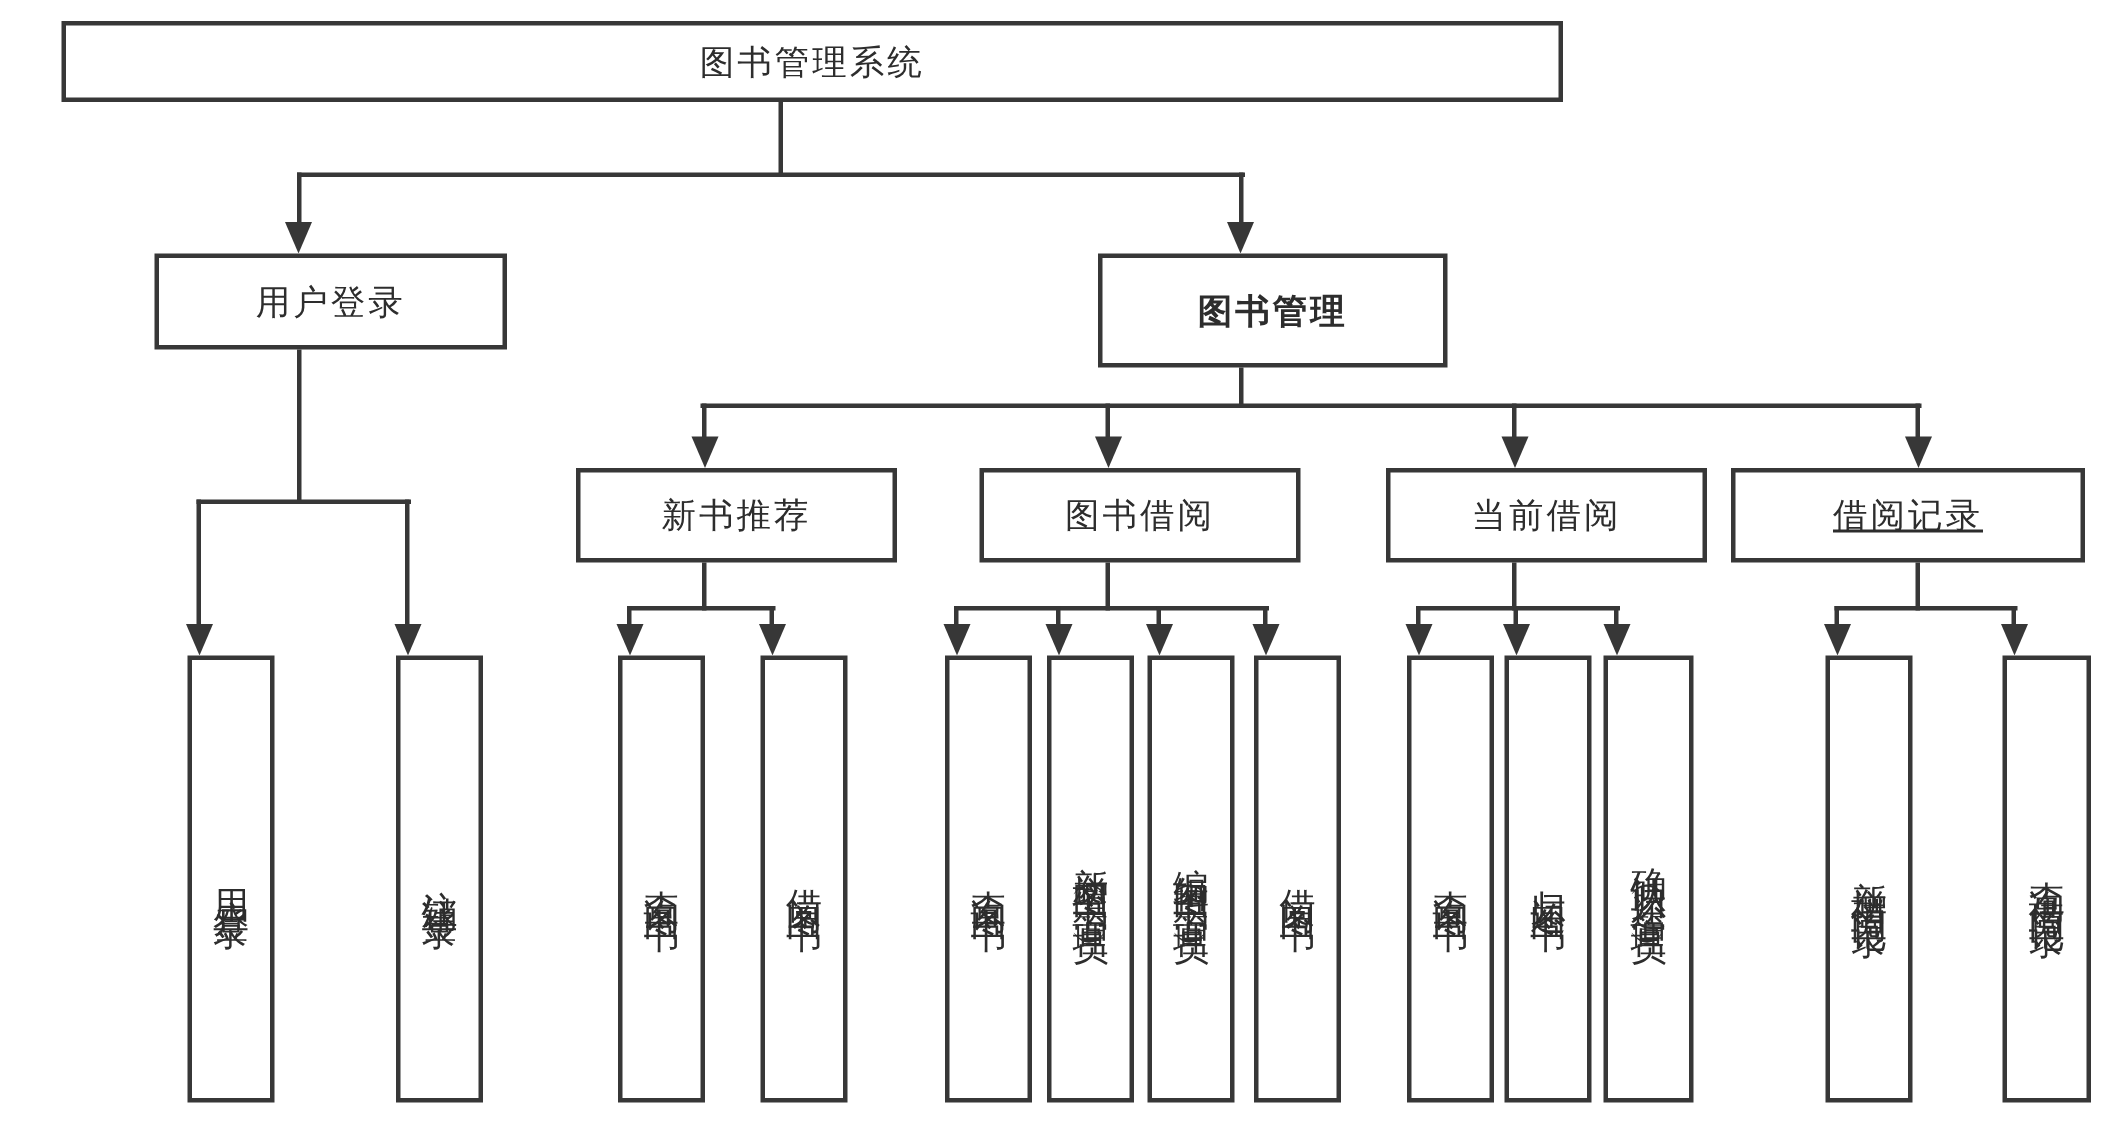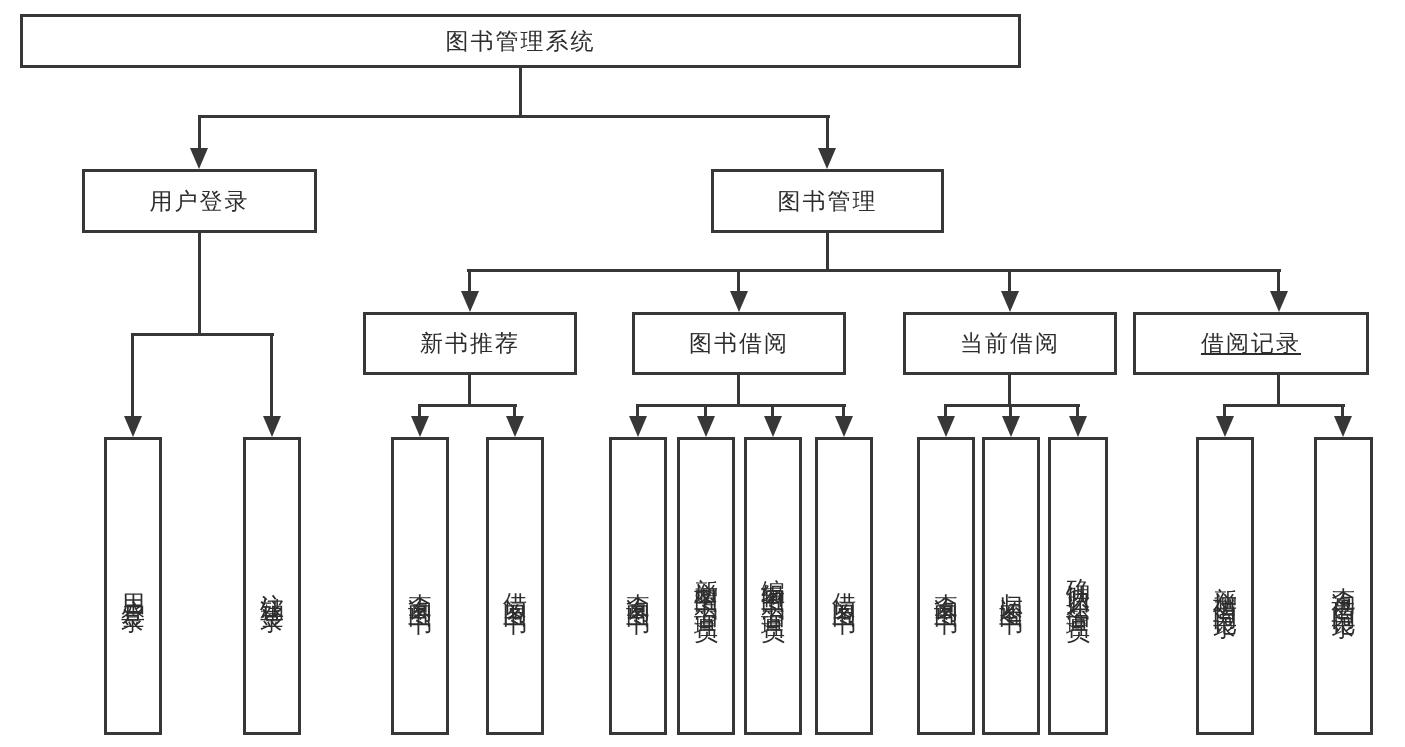--- a/index.html
+++ b/index.html
@@ -17,20 +17,21 @@
     border: 3px solid #373737;
     background: #ffffff;
     display: flex;
     align-items: center;
     justify-content: center;
     font-size: 23px;
     letter-spacing: 2px;
     color: #2d2d2d;
     z-index: 2;
     white-space: nowrap;
+    margin-left: 21px;
   }
   .vnode {
     writing-mode: vertical-rl;
     text-orientation: mixed;
     font-size: 24px;
     letter-spacing: 6px;
     white-space: nowrap;
   }
   .hline { position: absolute; height: 3px; background: #373737; z-index: 1; }
   .vline { position: absolute; width: 3px; background: #373737; z-index: 1; }
@@ -116,21 +117,21 @@
   <div class="arrow" style="left:937px; top:416px;"></div>
   <div class="arrow" style="left:1002px; top:416px;"></div>
   <div class="arrow" style="left:1069px; top:416px;"></div>
   <div class="arrow" style="left:1216px; top:416px;"></div>
   <div class="arrow" style="left:1334px; top:416px;"></div>
 
   <div class="node" style="left:20px; top:14px; width:1001px; height:54px;">图书管理系统</div>
 
   <div class="node" style="left:82px; top:169px; width:235px; height:64px;">用户登录</div>
 
-  <div class="node" style="left:711px; top:169px; width:233px; height:64px;">图书管理</div>
+  <div class="node" style="left:711px; top:169px; width:233px; height:76px;font-weight:bold;">图书管理</div>
 
   <div class="node" style="left:363px; top:312px; width:214px; height:63px;">新书推荐</div>
 
   <div class="node" style="left:903px; top:312px; width:214px; height:63px;">当前借阅</div>
 
   <div class="node" style="left:632px; top:312px; width:214px; height:63px;">图书借阅</div>
 
   <div class="node" style="left:1133px; top:312px; width:236px; height:63px;text-decoration:underline;">借阅记录</div>
 
   <div class="node vnode" style="left:104px; top:437px; width:58px; height:298px;">用户登录</div>

